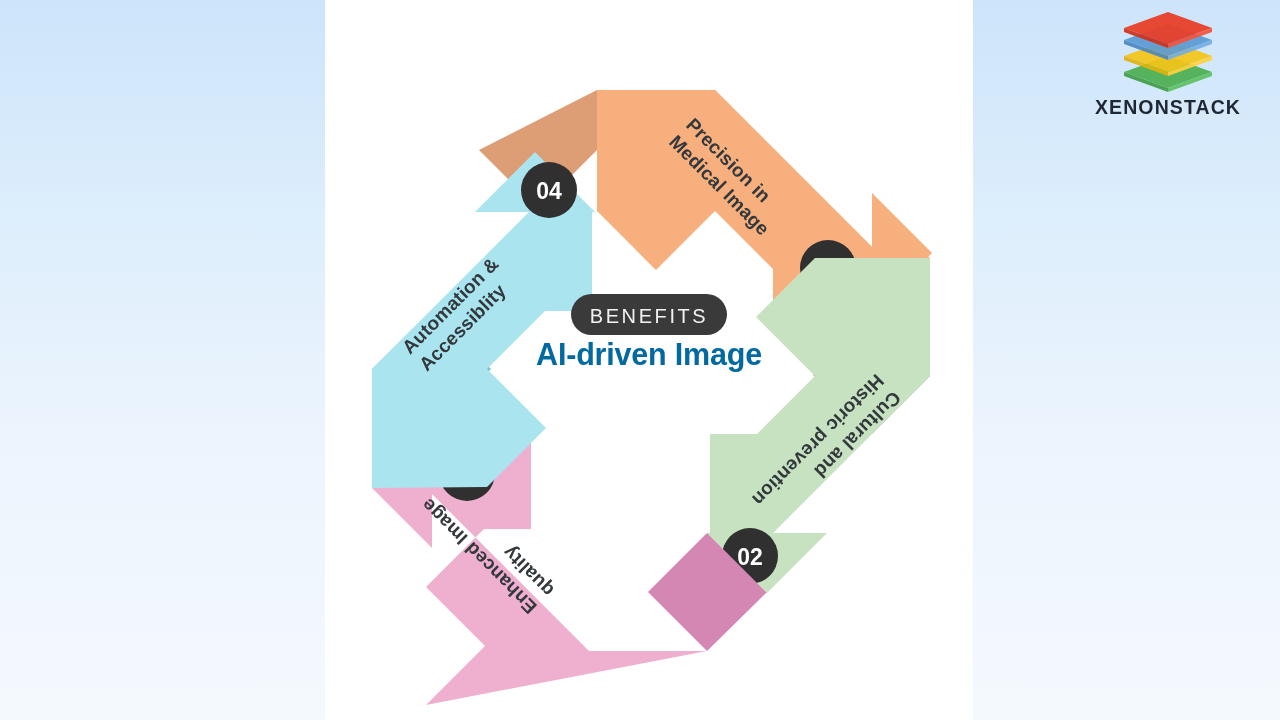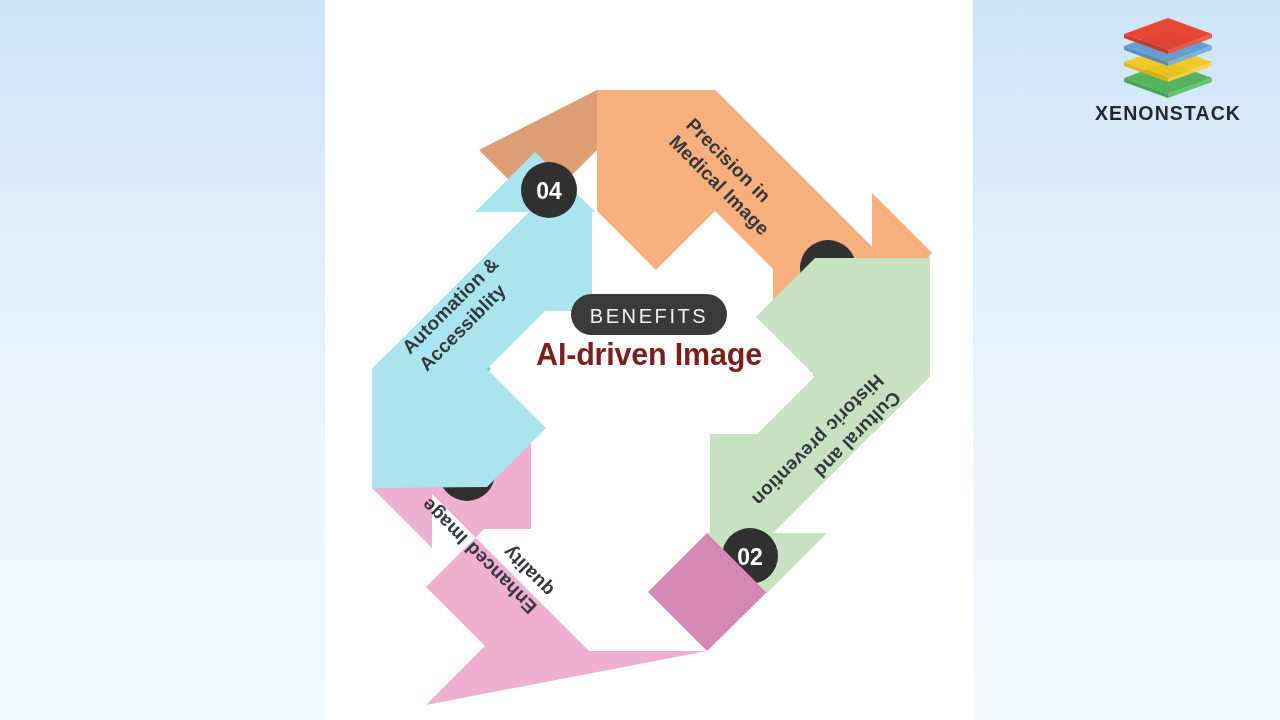--- a/index.html
+++ b/index.html
@@ -7,21 +7,21 @@
     width:1280px;height:720px;overflow:hidden;
     font-family:"Liberation Sans", sans-serif;
     background:linear-gradient(180deg,#cde4fa 0%, #ddeefc 30%, #ecf4fd 60%, #f4f9fe 100%);
     position:relative;
   }
   #canvas{
     position:absolute;left:325px;top:0;width:648px;height:720px;
     background:#ffffff;
   }
   #logo{
-    position:absolute;right:28px;top:16px;width:168px;height:120px;
+    position:absolute;right:28px;top:10px;width:168px;height:120px;
     display:flex;flex-direction:column;align-items:center;justify-content:flex-start;
   }
   #logo .mark{width:120px;height:84px;display:block;}
   #logo .wordmark{
     margin-top:2px;font-size:19.5px;font-weight:700;letter-spacing:1.1px;
     color:#1f2733;font-family:"Liberation Sans", sans-serif;
   }
   #diagram{position:absolute;left:325px;top:0;width:648px;height:720px;}
   #diagram svg{display:block;width:648px;height:720px;}
 
@@ -40,21 +40,21 @@
     font-family:"Liberation Sans", sans-serif;
     font-size:20px;font-weight:400;letter-spacing:2.6px;fill:#f2f2f2;
     text-anchor:middle;dominant-baseline:central;
   }
   #center-title{
     position:absolute;left:325px;top:336px;width:648px;
     text-align:center;pointer-events:none;
   }
   #center-title .line{
     font-family:"Liberation Sans", sans-serif;
-    font-size:30.5px;font-weight:700;color:#7f1d1d;
+    font-size:30.5px;font-weight:700;color:#0369a1;
     line-height:36px;letter-spacing:-0.2px;
   }
 </style>
 </head>
 <body>
 
 <div id="canvas"></div>
 
 <div id="diagram">
   <svg viewBox="0 0 648 720" xmlns="http://www.w3.org/2000/svg">

